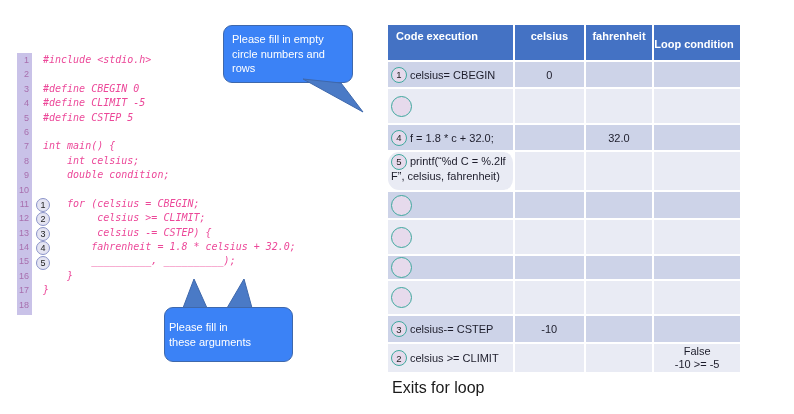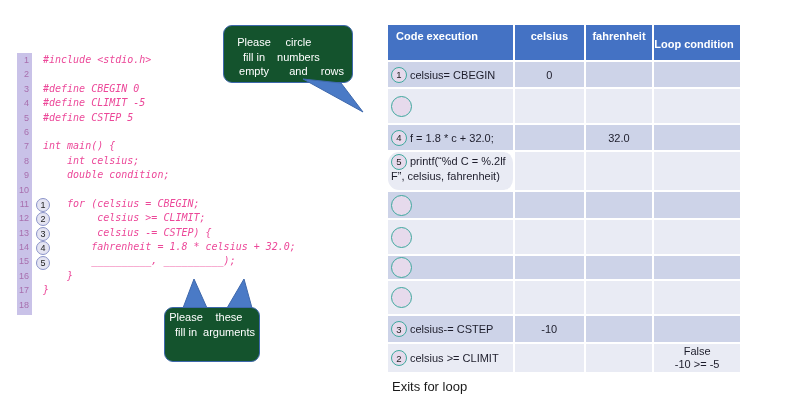--- a/index.html
+++ b/index.html
@@ -36,30 +36,30 @@
     width: 14px; height: 14px; border-radius: 50%;
     border: 1.5px solid #8b93c9; background: #e4e4f2;
     font-size: 9px; color: #222;
     display: flex; align-items: center; justify-content: center;
   }
   .cm-1 { top: 198px; } .cm-2 { top: 212px; } .cm-3 { top: 227px; }
   .cm-4 { top: 241px; } .cm-5 { top: 256px; }
 
   
   .bubble {
-    position: absolute; background: #14532d; border: 1px solid #3e68ac;
+    position: absolute; background: #3b82f6; border: 1px solid #3e68ac;
     border-radius: 9px; color: #ffffff; text-align: center;
-    display: flex; flex-direction: row; align-items: flex-end; justify-content: center;
+    display: flex; flex-direction: column; align-items: flex-start; justify-content: center;
   }
   #bubble-top {
     left: 223px; top: 25px; width: 130px; height: 58px;
     font-size: 11px; line-height: 1.32; padding: 3px 8px;
   }
   #bubble-bottom {
-    left: 164px; top: 307px; width: 96px; height: 55px;
+    left: 164px; top: 307px; width: 129px; height: 55px;
     font-size: 11px; line-height: 1.35; padding: 21px 4px;
   }
   .tail-svg { position: absolute; }
   #tail-top { left: 295px; top: 78px; }
   #tails-bottom { left: 178px; top: 278px; }
 
   
   #exec-table {
     position: absolute; left: 388px; top: 25px; width: 352px;
     font-size: 11px; color: #1d1d2b;
@@ -85,21 +85,21 @@
     border: 1.5px solid #3fa89e; background: #e6daec; border-radius: 50%;
     display: inline-flex; align-items: center; justify-content: center;
     font-size: 9.5px; color: #222; margin-right: 3px;
   }
   .circ.sm { width: 16px; height: 16px; }
   .circ.lg { width: 21px; height: 21px; }
   .row-printf .c1 { display: block; padding-top: 2px; line-height: 1.25; border-radius: 11px; }
   .row-printf .circ { vertical-align: middle; }
   #table-footer {
     position: absolute; left: 392px; top: 379px;
-    font-size: 13px; color: #1a1a1a;
+    font-size: 16px; color: #1a1a1a;
   }
 </style>
 </head>
 <body>
 
 <div id="slide">
 
   <div id="line-strip">
     <span class="ln">1</span>
     <span class="ln">2</span>

